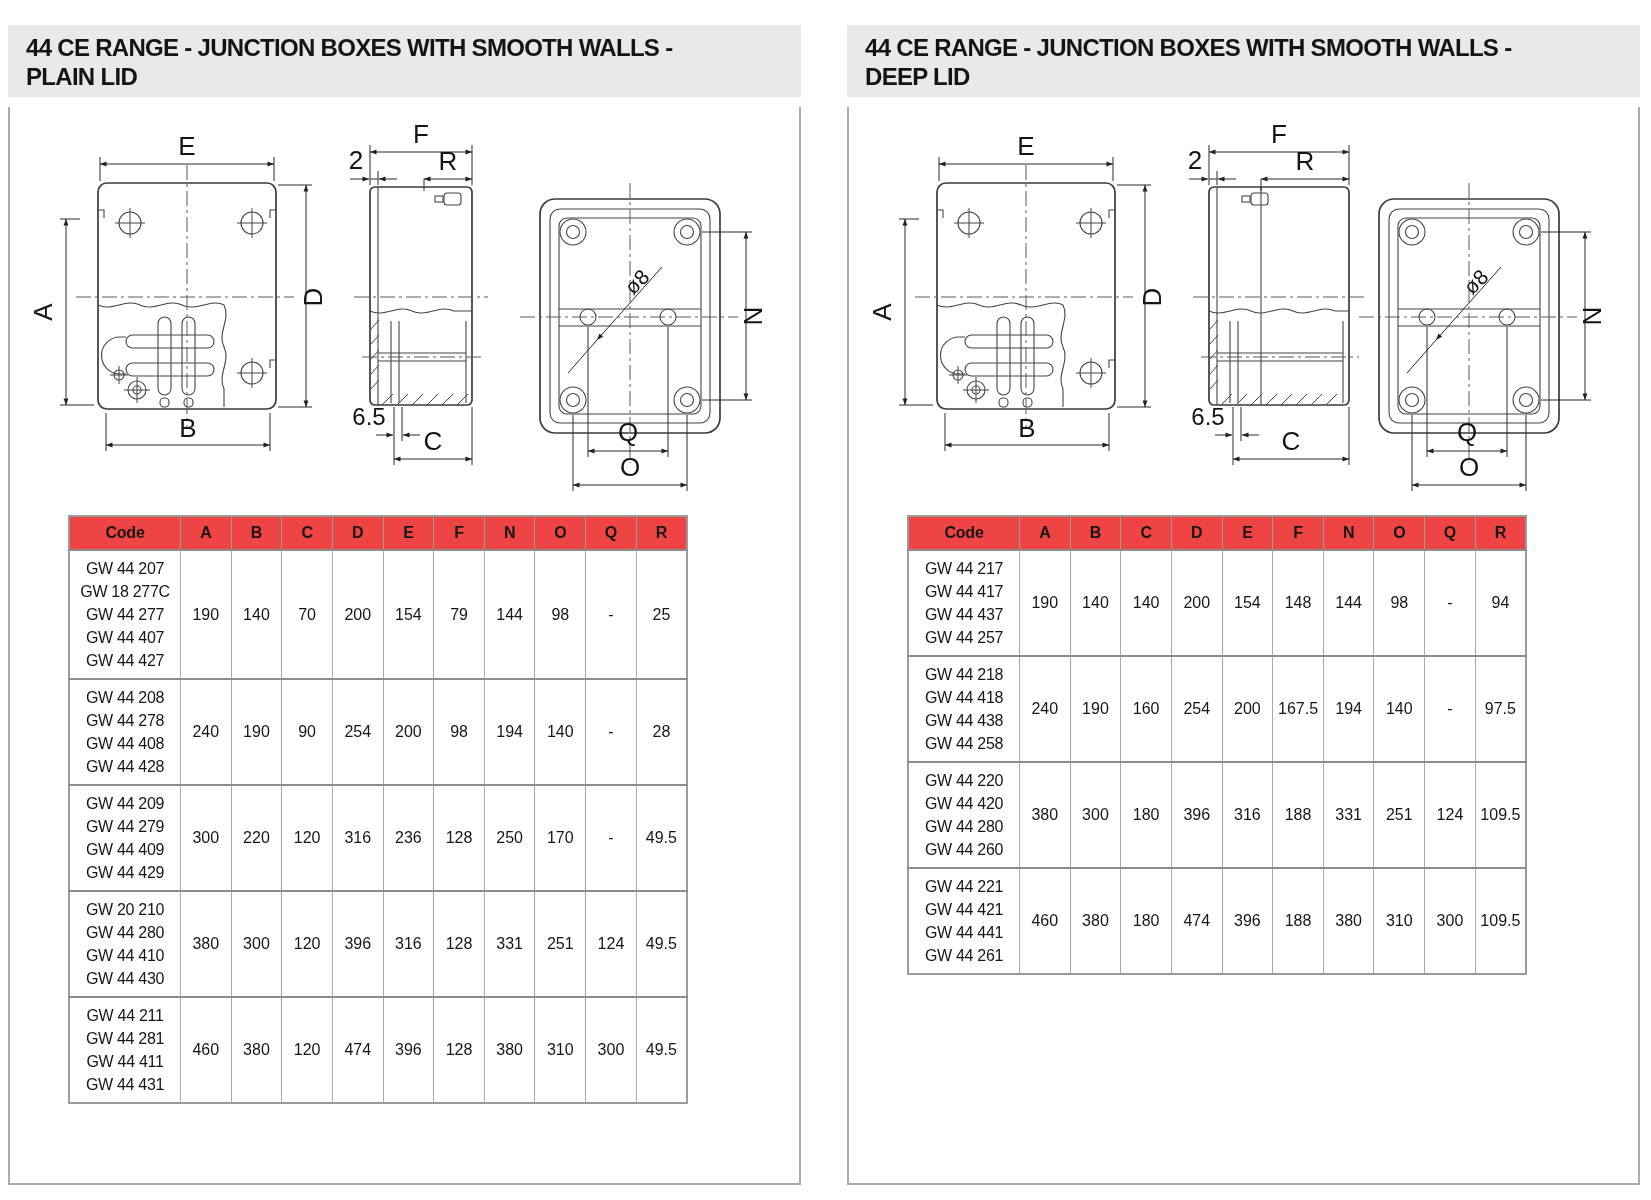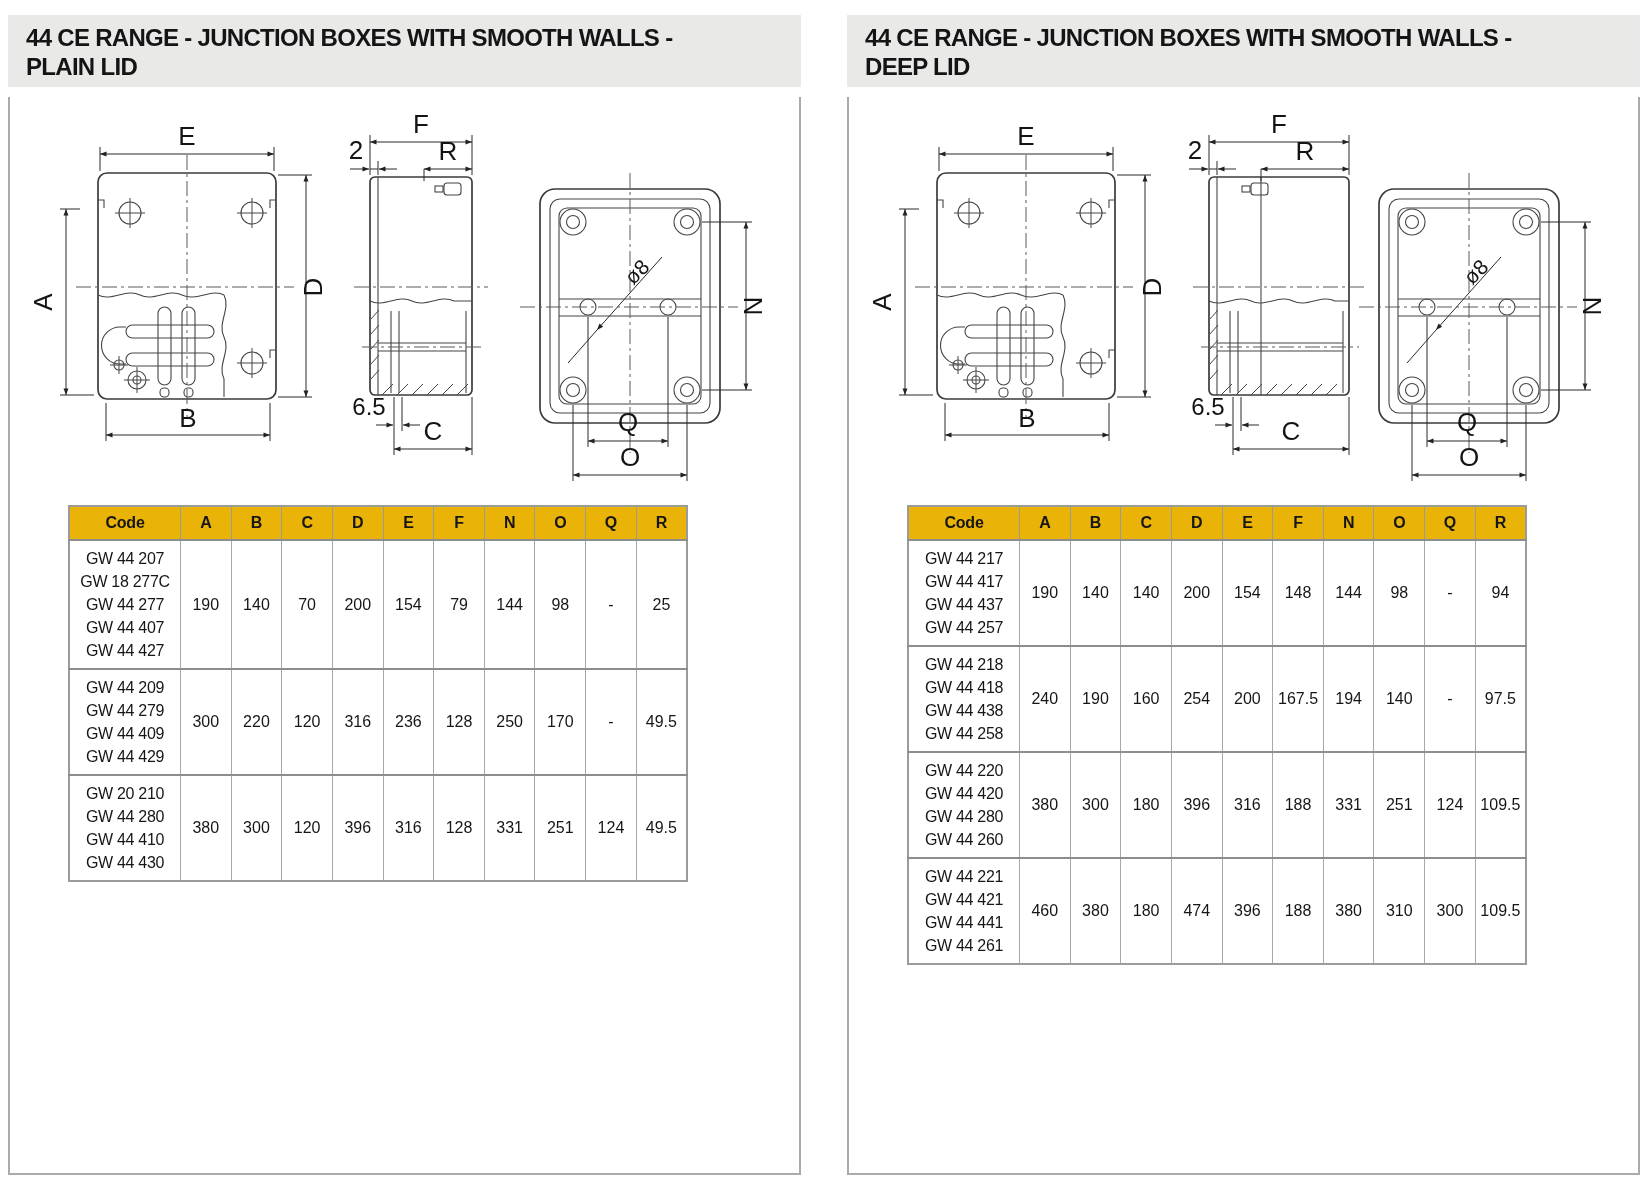--- a/index.html
+++ b/index.html
@@ -1,36 +1,36 @@
 <!DOCTYPE html>
 <html><head>
 <meta charset="utf-8">
 <style>
   html,body{margin:0;padding:0;background:#ffffff;}
   body{font-family:"Liberation Sans",sans-serif;color:#161616;}
   .page{position:relative;width:1651px;height:1200px;background:#fff;overflow:hidden;}
-  .panel{position:absolute;top:15px;width:793px;}
+  .panel{position:absolute;top:25px;width:793px;}
   #panel0{left:8px;}
   #panel1{left:847px;}
   .band{background:#e9e9e8;height:72px;box-sizing:border-box;padding:8px 18px 0 18px;}
   .band .tl{font-size:24px;font-weight:800;letter-spacing:-0.7px;line-height:29px;color:#141414;}
   .pbody{border:2px solid #ababab;border-top:none;height:1078px;box-sizing:border-box;background:#fff;}
   svg.draw{display:block;margin:10px 0 0 10px;}
   
   .ol{stroke:#3b3b3b;stroke-width:1.7;fill:none;}
   .dt{stroke:#454545;stroke-width:1.1;fill:none;}
   .hz{stroke:#454545;stroke-width:1;fill:none;}
   .dm{stroke:#2a2a2a;stroke-width:1;fill:none;}
   .cl{stroke:#5a5a5a;stroke-width:1;fill:none;stroke-dasharray:15 4 3 4;}
   text.dl{font-family:"Liberation Sans",sans-serif;font-size:26px;fill:#141414;}
   text.dsm{font-family:"Liberation Sans",sans-serif;font-size:24px;fill:#141414;}
   text.dia{font-family:"Liberation Sans",sans-serif;font-size:21px;fill:#141414;}
   
   table.dim{border-collapse:collapse;table-layout:fixed;width:620px;margin:8px 0 0 58px;border:2px solid #9b9b9b;}
-  .dim th{background:#eab308;border:1.5px solid #9b9b9b;border-bottom:2.5px solid #8d8d8d;font-size:16px;font-weight:700;padding:7px 2px;letter-spacing:-0.2px;}
+  .dim th{background:#ef4444;border:1.5px solid #9b9b9b;border-bottom:2.5px solid #8d8d8d;font-size:16px;font-weight:700;padding:7px 2px;letter-spacing:-0.2px;}
   .dim th.c0{width:106px;}
   .dim td{border-left:1.5px solid #a8a8a8;border-right:1.5px solid #a8a8a8;text-align:center;font-size:16px;padding:6px 2px;vertical-align:middle;}
   .dim tbody tr{border-top:2.5px solid #8d8d8d;}
   .dim td.codes{font-weight:400;}
   .dim td.codes div{line-height:23px;white-space:nowrap;letter-spacing:-0.3px;}
 </style>
 </head>
 <body>
 
 <div class="page">
@@ -207,20 +207,38 @@
               <td>200</td>
               <td>154</td>
               <td>79</td>
               <td>144</td>
               <td>98</td>
               <td>-</td>
               <td>25</td>
             </tr>
             <tr>
               <td class="codes">
+                <div>GW 44 208</div>
+                <div>GW 44 278</div>
+                <div>GW 44 408</div>
+                <div>GW 44 428</div>
+              </td>
+              <td>240</td>
+              <td>190</td>
+              <td>90</td>
+              <td>254</td>
+              <td>200</td>
+              <td>98</td>
+              <td>194</td>
+              <td>140</td>
+              <td>-</td>
+              <td>28</td>
+            </tr>
+            <tr>
+              <td class="codes">
                 <div>GW 44 209</div>
                 <div>GW 44 279</div>
                 <div>GW 44 409</div>
                 <div>GW 44 429</div>
               </td>
               <td>300</td>
               <td>220</td>
               <td>120</td>
               <td>316</td>
               <td>236</td>
@@ -239,20 +257,38 @@
               </td>
               <td>380</td>
               <td>300</td>
               <td>120</td>
               <td>396</td>
               <td>316</td>
               <td>128</td>
               <td>331</td>
               <td>251</td>
               <td>124</td>
+              <td>49.5</td>
+            </tr>
+            <tr>
+              <td class="codes">
+                <div>GW 44 211</div>
+                <div>GW 44 281</div>
+                <div>GW 44 411</div>
+                <div>GW 44 431</div>
+              </td>
+              <td>460</td>
+              <td>380</td>
+              <td>120</td>
+              <td>474</td>
+              <td>396</td>
+              <td>128</td>
+              <td>380</td>
+              <td>310</td>
+              <td>300</td>
               <td>49.5</td>
             </tr>
           </tbody>
         </table>
     </div>
   </section>
 
   <section class="panel" id="panel1">
     <header class="band">
       <div class="tl">44 CE RANGE - JUNCTION BOXES WITH SMOOTH WALLS -</div>

